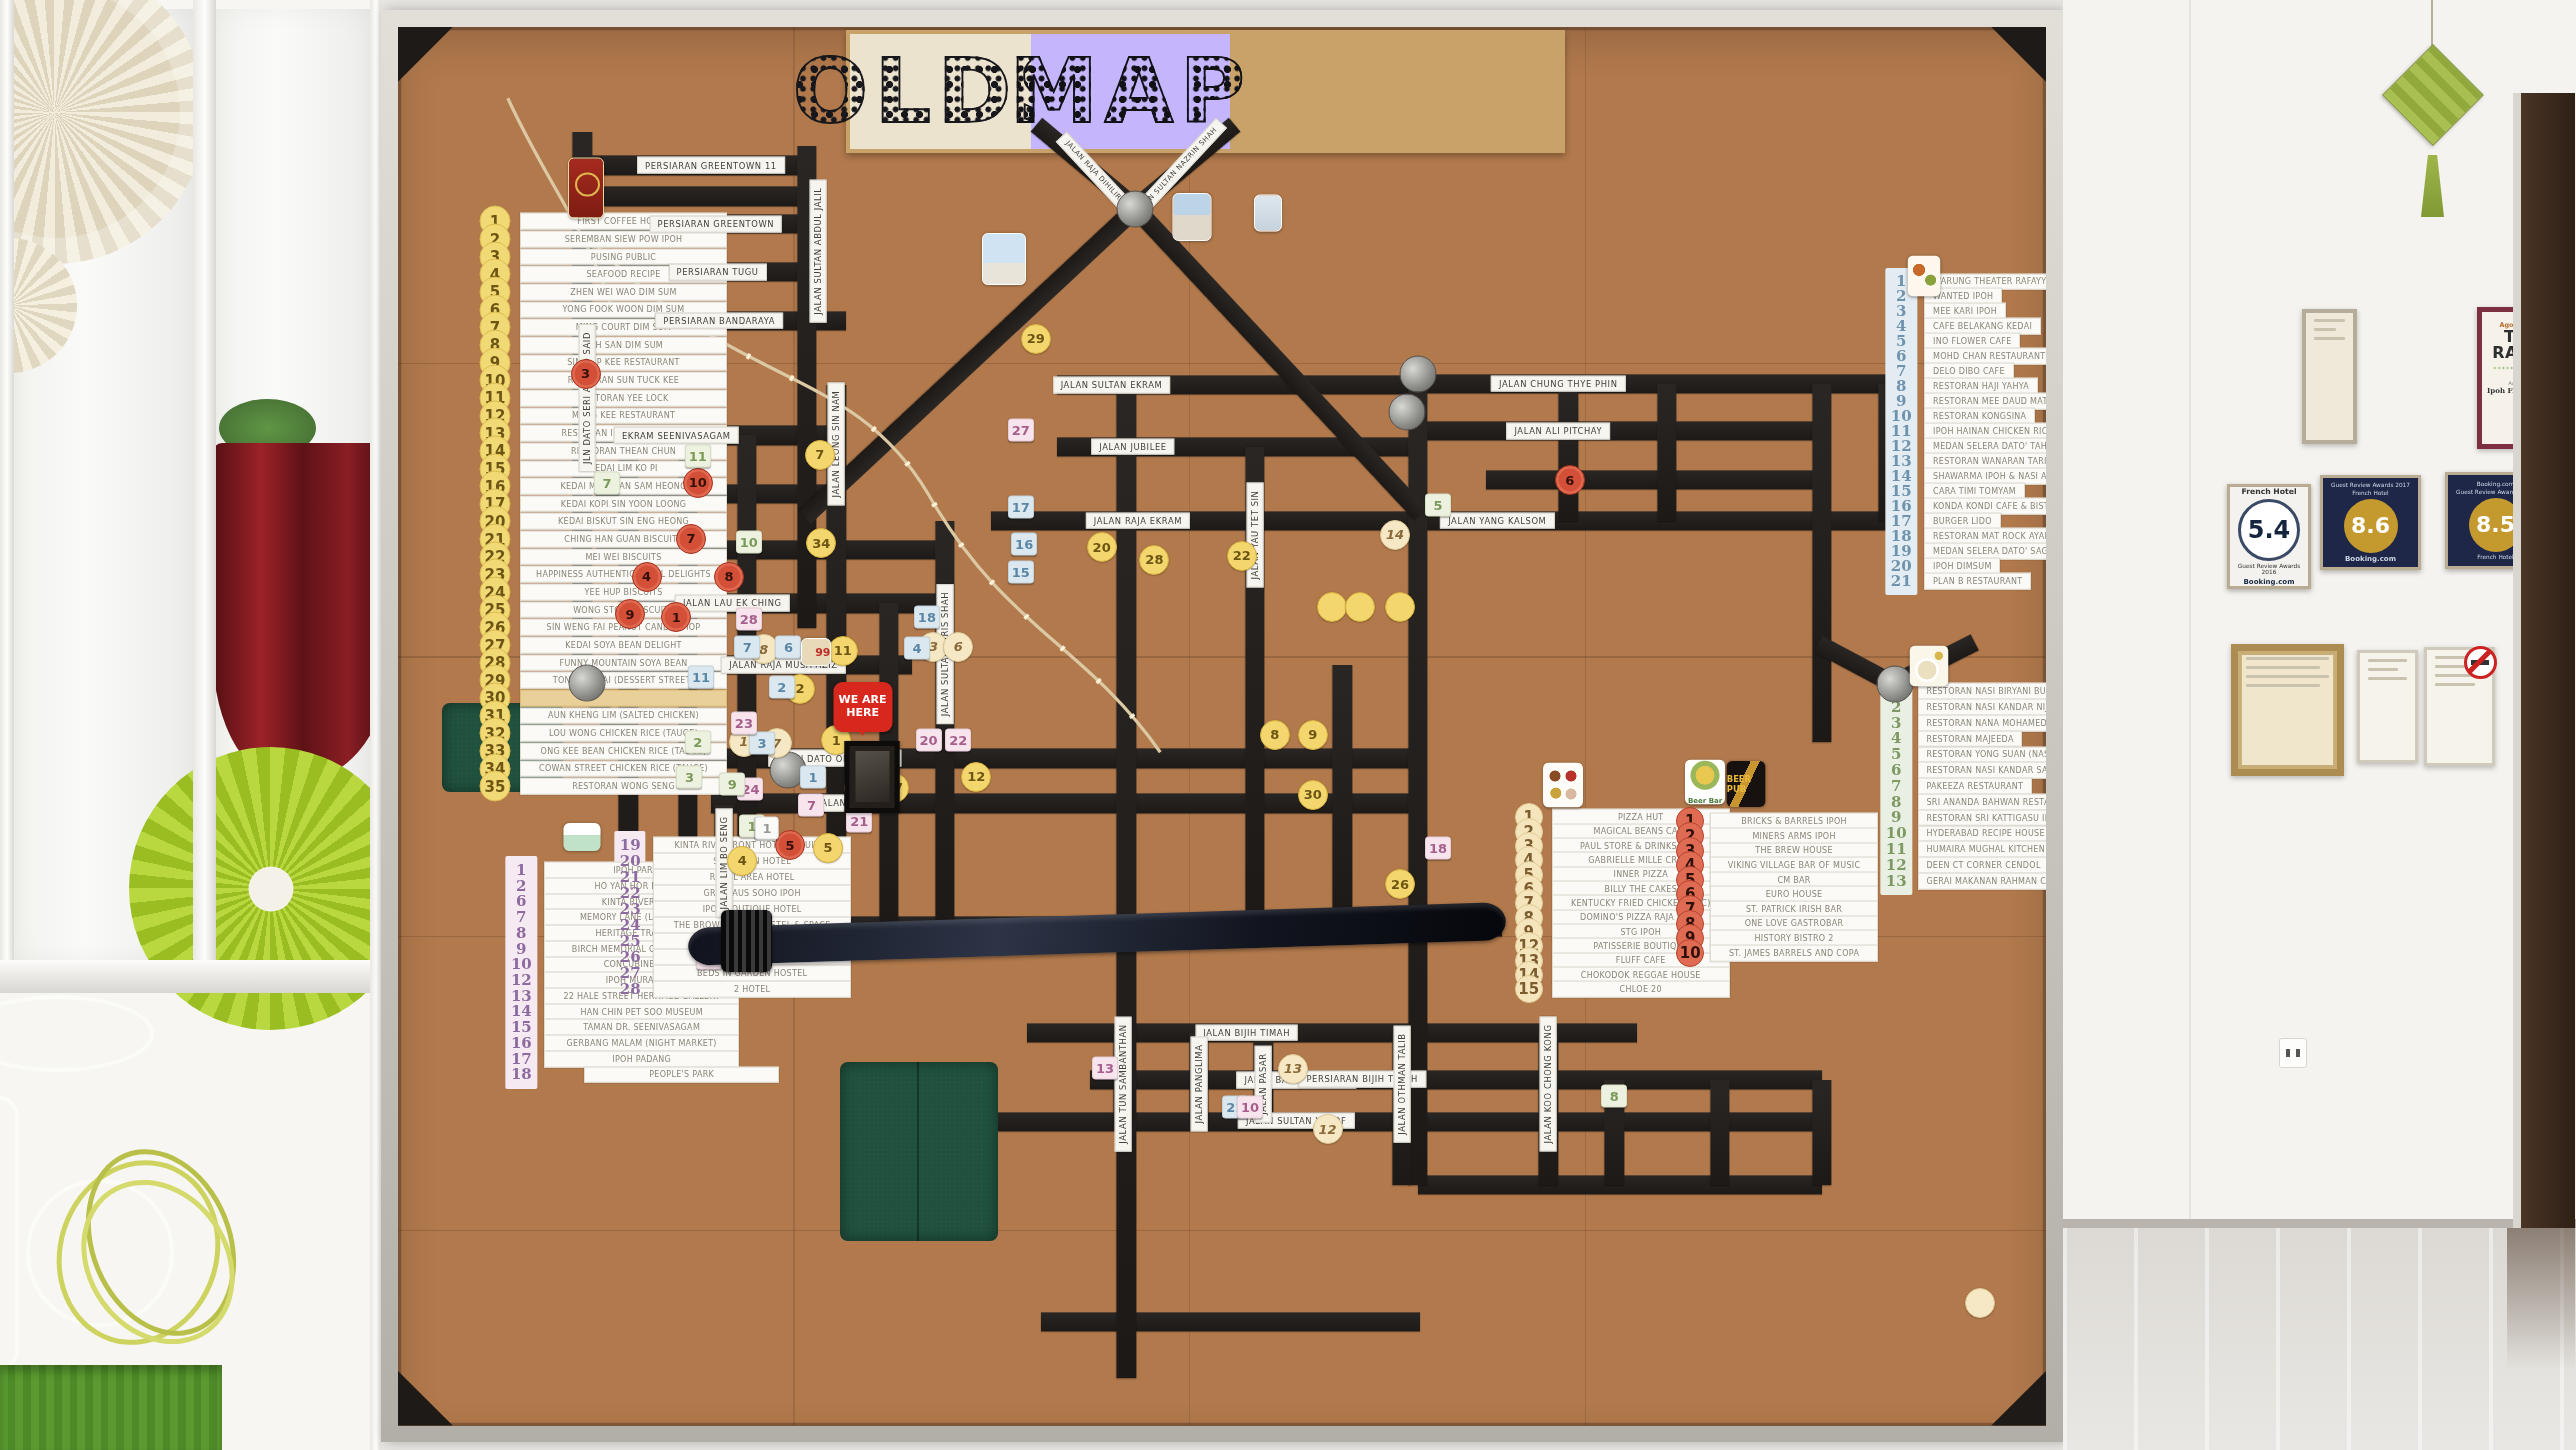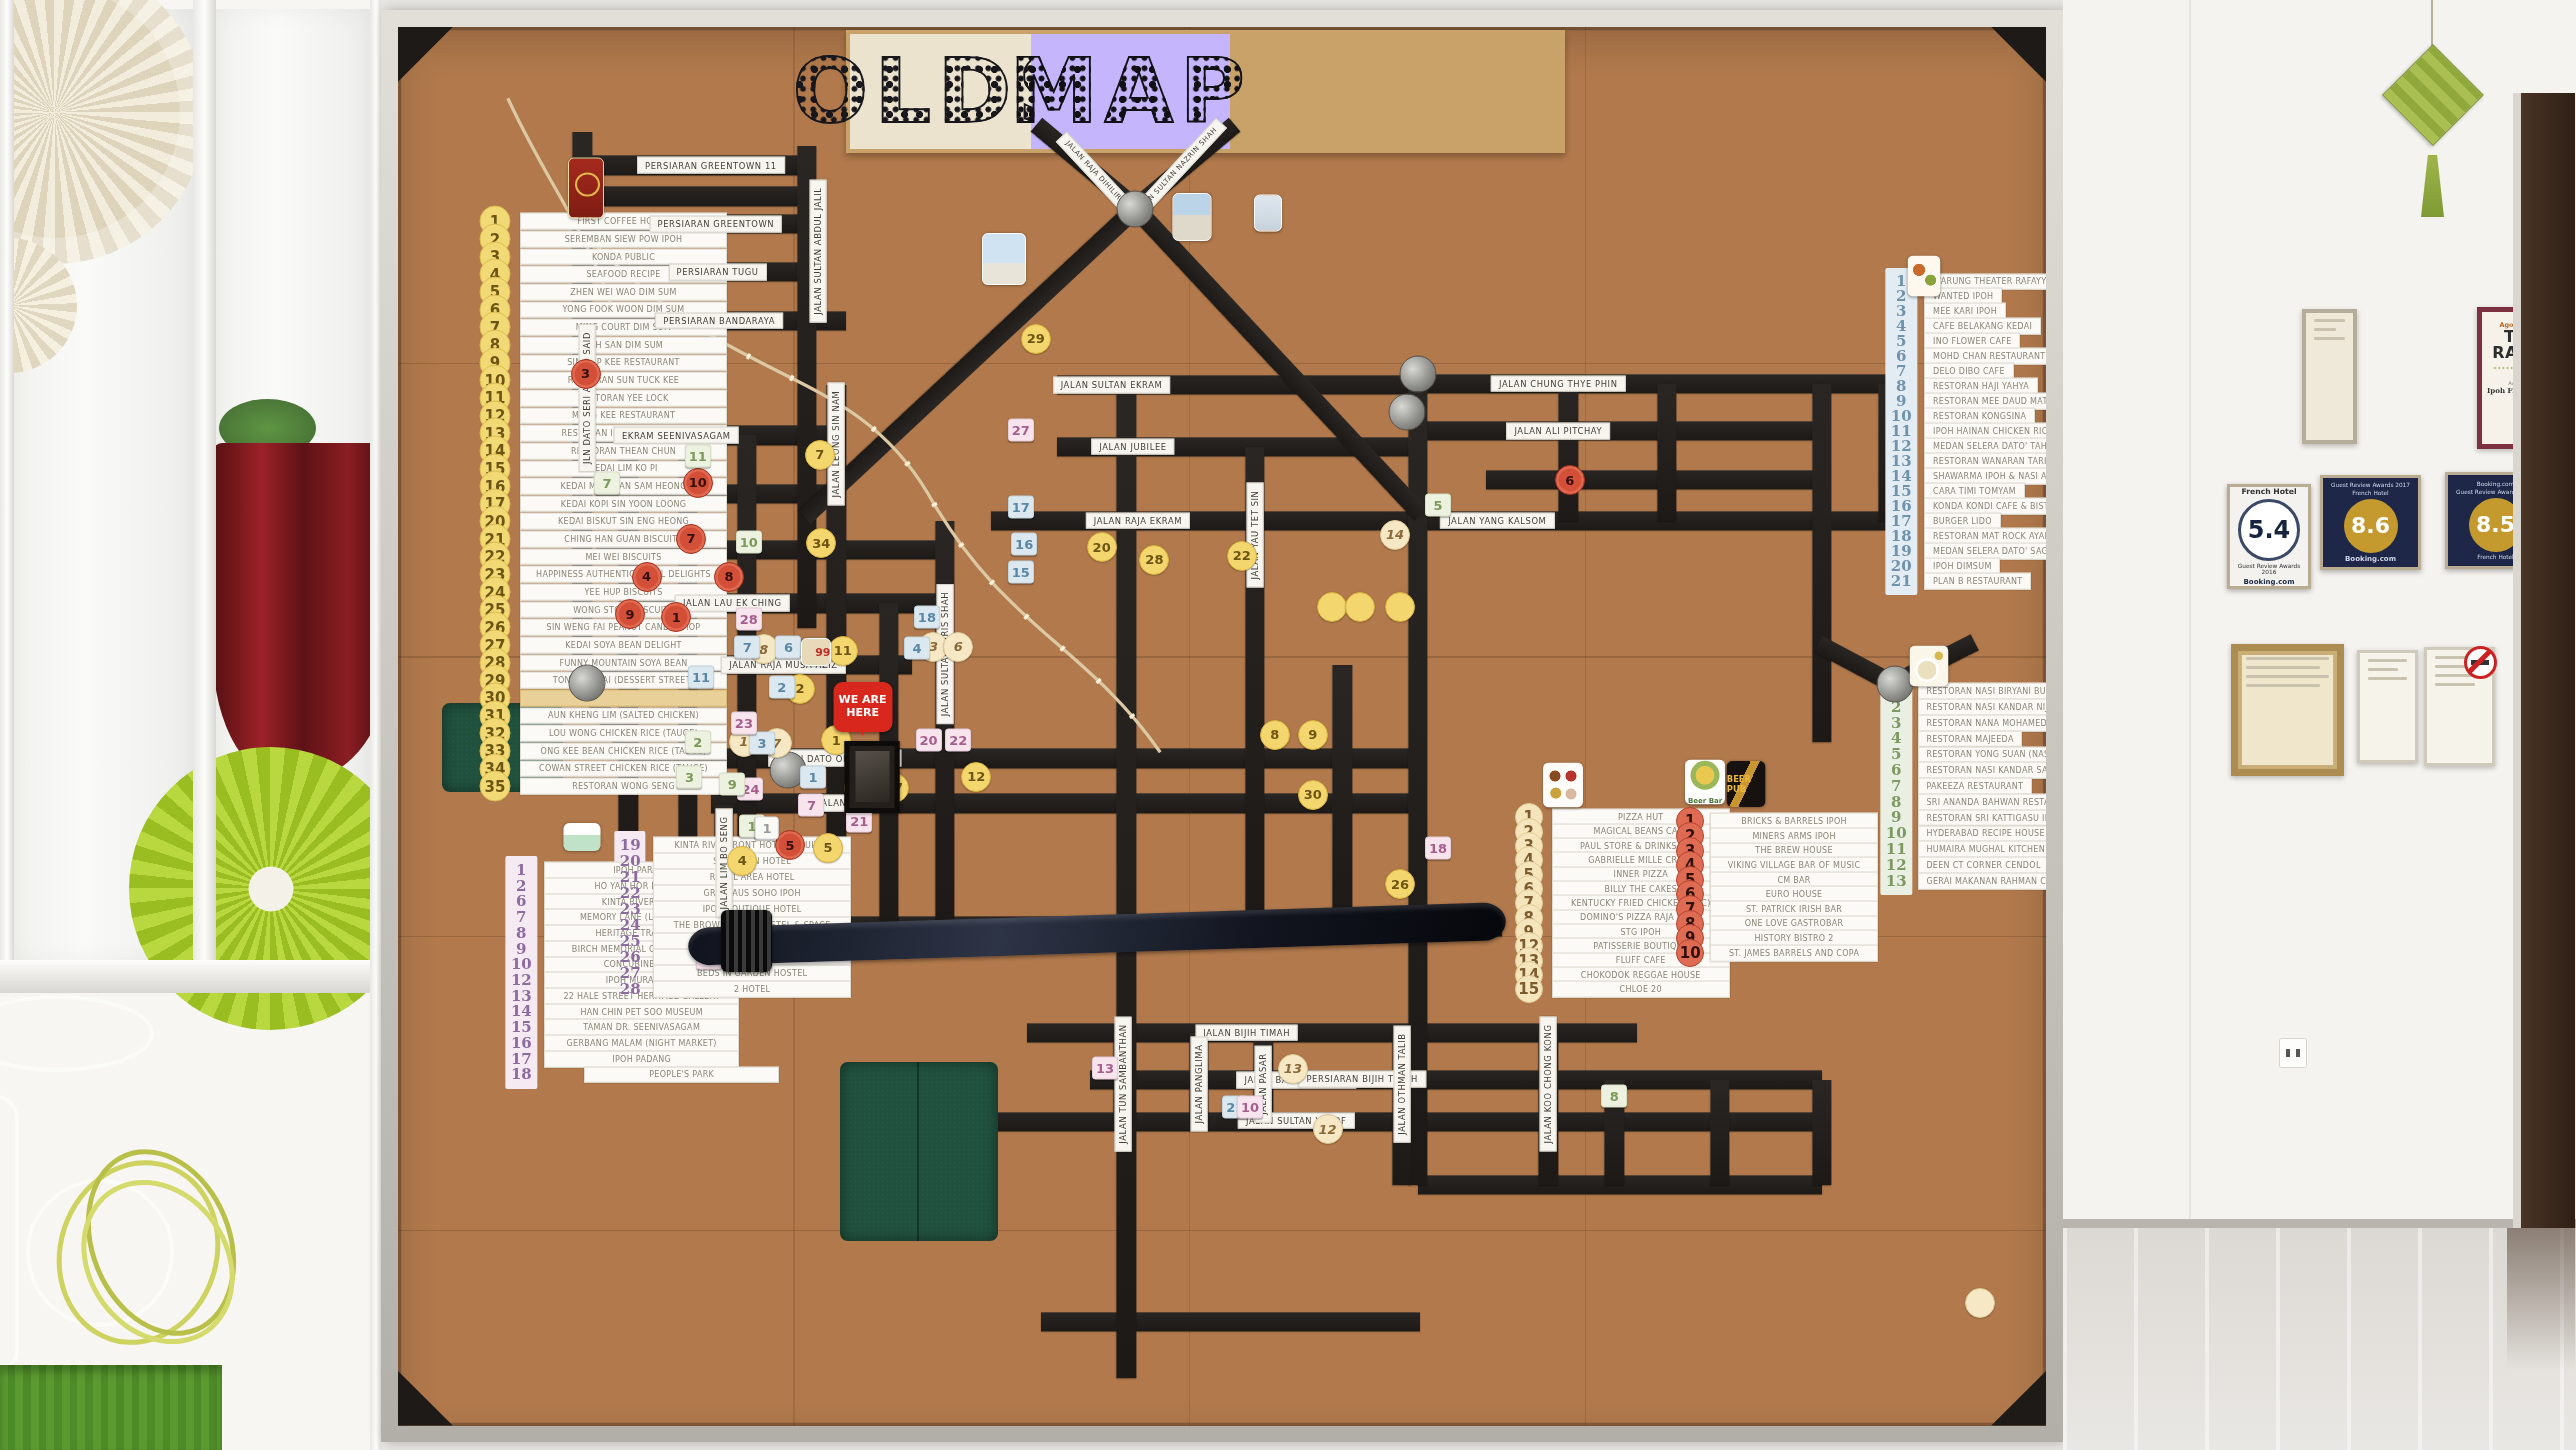--- a/index.html
+++ b/index.html
@@ -390,21 +390,21 @@
         <div class="stk st-food" style="left: 92.6%; top: 17.8%;"></div>
         <div class="stk st-plate" style="left: 92.9%; top: 45.7%;"></div>
         <div class="stk st-greenwhite" style="left: 11.2%; top: 57.9%;"></div>
         <div class="here" style="left: 28.2%; top: 50.4%;">WE ARE HERE</div>
         <div class="photoframe" style="left: 28.8%; top: 53.6%;"></div>
         <div class="lnum n-y" style="left: 5.9%; top: 13.9%;">1</div>
         <div class="llabel" style="left: 7.4%; top: 13.9%; min-width: 12.6%;">FIRST COFFEE HOUSE</div>
         <div class="lnum n-y" style="left: 5.9%; top: 15.162%;">2</div>
         <div class="llabel" style="left: 7.4%; top: 15.162%; min-width: 12.6%;">SEREMBAN SIEW POW IPOH</div>
         <div class="lnum n-y" style="left: 5.9%; top: 16.424%;">3</div>
-        <div class="llabel" style="left: 7.4%; top: 16.424%; min-width: 12.6%;">KONDA PUBLIC</div>
+        <div class="llabel" style="left: 7.4%; top: 16.424%; min-width: 12.6%;">PUSING PUBLIC</div>
         <div class="lnum n-y" style="left: 5.9%; top: 17.686%;">4</div>
         <div class="llabel" style="left: 7.4%; top: 17.686%; min-width: 12.6%;">SEAFOOD RECIPE</div>
         <div class="lnum n-y" style="left: 5.9%; top: 18.948%;">5</div>
         <div class="llabel" style="left: 7.4%; top: 18.948%; min-width: 12.6%;">ZHEN WEI WAO DIM SUM</div>
         <div class="lnum n-y" style="left: 5.9%; top: 20.21%;">6</div>
         <div class="llabel" style="left: 7.4%; top: 20.21%; min-width: 12.6%;">YONG FOOK WOON DIM SUM</div>
         <div class="lnum n-y" style="left: 5.9%; top: 21.472%;">7</div>
         <div class="llabel" style="left: 7.4%; top: 21.472%; min-width: 12.6%;">MING COURT DIM SUM</div>
         <div class="lnum n-y" style="left: 5.9%; top: 22.734%;">8</div>
         <div class="llabel" style="left: 7.4%; top: 22.734%; min-width: 12.6%;">FOH SAN DIM SUM</div>

